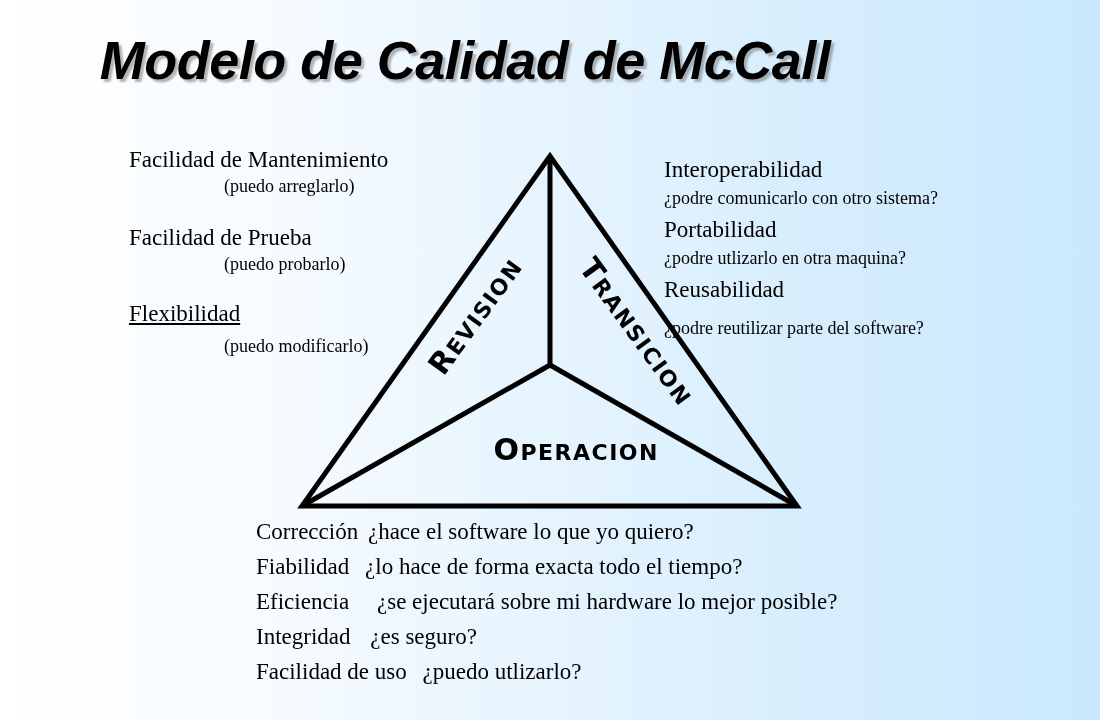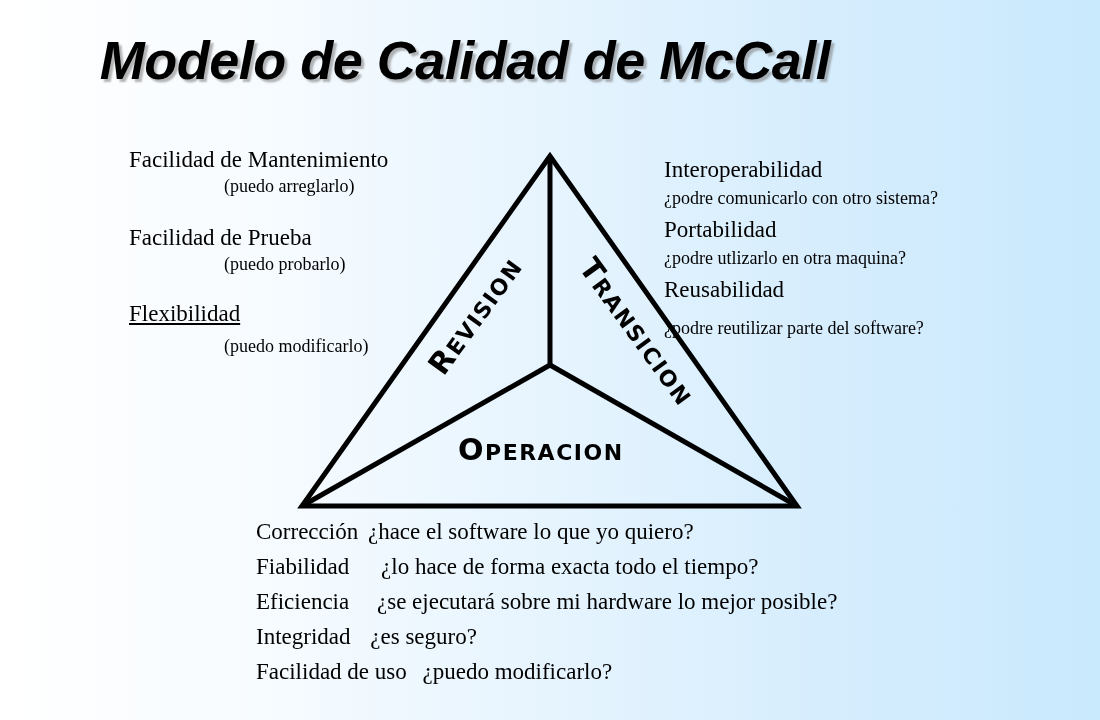--- a/index.html
+++ b/index.html
@@ -40,21 +40,21 @@
   <line x1="550" y1="365" x2="302" y2="506" stroke="#000" stroke-width="5"></line>
   <line x1="550" y1="365" x2="797" y2="506" stroke="#000" stroke-width="5"></line>
 </svg>
 
 <div class="lbl" style="left:380px; top:298px; width:190px; text-align:center; transform: rotate(-54deg);">
   <span class="big">R</span><span class="small">EVISION</span>
 </div>
 <div class="lbl" style="left:520px; top:314px; width:235px; text-align:center; transform: rotate(54deg);">
   <span class="big">T</span><span class="small">RANSICION</span>
 </div>
-<div class="lbl" style="left:458px; top:432px; width:240px; text-align:left;">
+<div class="lbl" style="left:419px; top:432px; width:240px; text-align:right;">
   <span class="big">O</span><span class="small">PERACION</span>
 </div>
 
 <div class="block" style="left:129px; top:146px;">
   <div class="h">Facilidad de Mantenimiento</div>
   <div class="s indent">(puedo arreglarlo)</div>
   <div class="h" style="margin-top:26px;">Facilidad de Prueba</div>
   <div class="s indent">(puedo probarlo)</div>
   <div class="h" style="margin-top:24px;text-decoration:underline;">Flexibilidad</div>
   <div class="s indent" style="margin-top:6px;">(puedo modificarlo)</div>
@@ -69,27 +69,27 @@
   <div class="s" style="margin-top:12px;">¿podre reutilizar parte del software?</div>
 </div>
 
 <div class="block" style="left:256px; top:514px;">
   <div class="row">
     <span>Corrección</span>
     <span class="q" style="margin-left:4px;">¿hace el software lo que yo quiero?</span>
   </div>
   <div class="row">
     <span>Fiabilidad</span>
-    <span class="q" style="margin-left:26px;">¿lo hace de forma exacta todo el tiempo?</span>
+    <span class="q" style="margin-left:10px;">¿lo hace de forma exacta todo el tiempo?</span>
   </div>
   <div class="row">
     <span>Eficiencia</span>
     <span class="q" style="margin-left:22px;">¿se ejecutará sobre mi hardware lo mejor posible?</span>
   </div>
   <div class="row">
     <span>Integridad</span>
     <span class="q" style="margin-left:14px;">¿es seguro?</span>
   </div>
   <div class="row">
     <span>Facilidad de uso</span>
-    <span class="q" style="margin-left:10px;">¿puedo modificarlo?</span>
+    <span class="q" style="margin-left:10px;">¿puedo utlizarlo?</span>
   </div>
 </div>
 
 </body></html>

